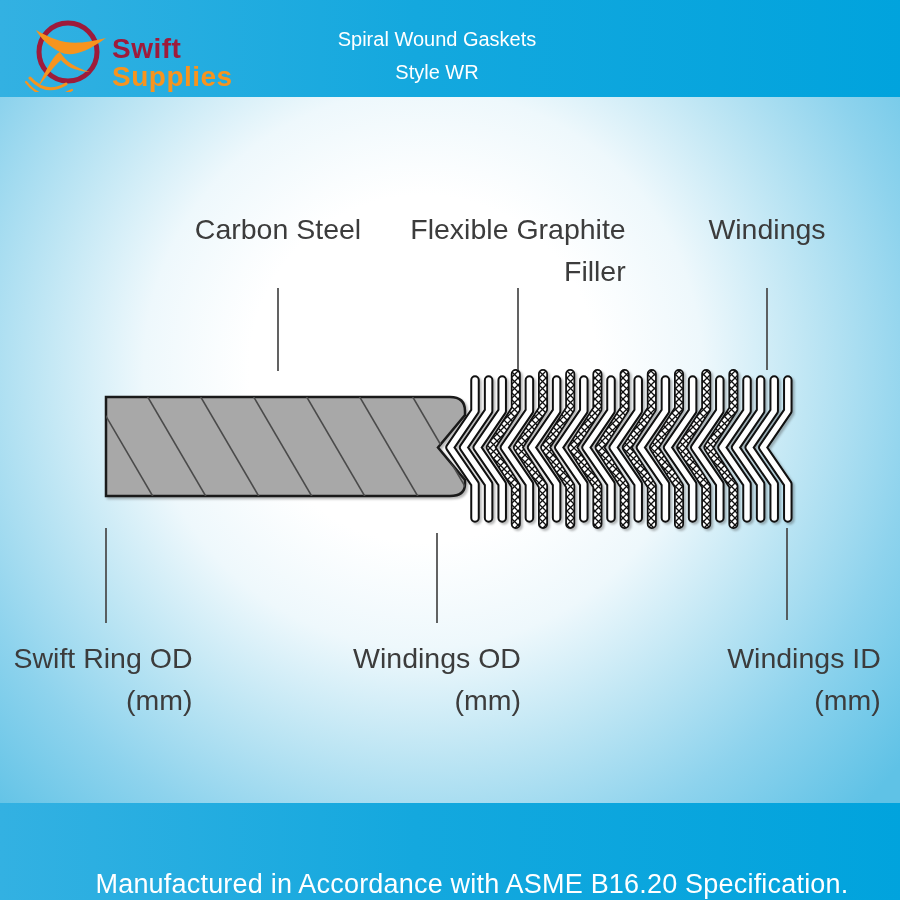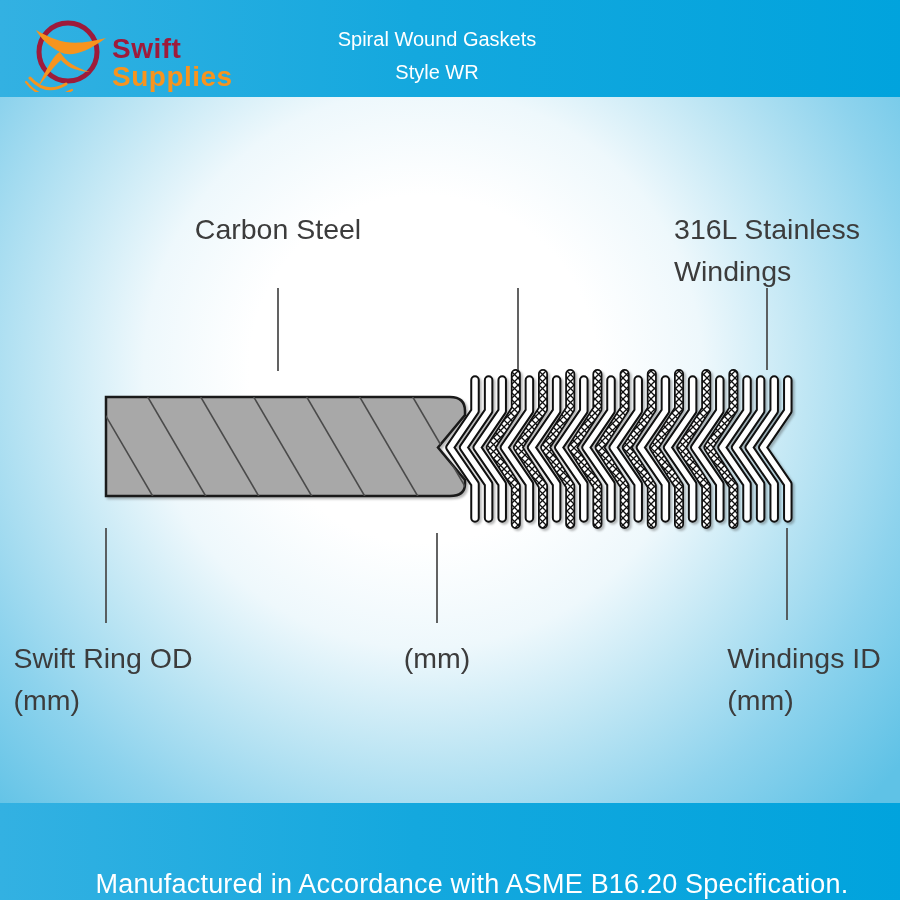--- a/index.html
+++ b/index.html
@@ -21,21 +21,21 @@
     margin-top:19px;color:#ffffff;font-size:27px;letter-spacing:0.2px;white-space:nowrap;
   }
   .logo{position:absolute;left:20px;top:8px;width:240px;height:84px;}
   .title{
     position:absolute;left:437px;top:23px;transform:translateX(-50%);
     color:#ffffff;font-size:20px;line-height:33px;text-align:center;white-space:nowrap;
   }
   .diagram-svg{position:absolute;left:0;top:0;width:900px;height:900px;}
   .lbl{
     position:absolute;transform:translateX(-50%);
-    color:#3c3c3c;font-size:28.5px;line-height:42px;text-align:left;white-space:nowrap;
+    color:#3c3c3c;font-size:28.5px;line-height:42px;text-align:right;white-space:nowrap;
   }
   .lbl-top{top:208px;}
   .lbl-bottom{top:637px;}
   #ring-group{filter:drop-shadow(2px 2px 1px rgba(50,50,50,0.35));}
   #windings-group{filter:drop-shadow(2px 2px 1px rgba(50,50,50,0.35));}
 </style>
 </head>
 <body>
 
 <div class="page">
@@ -141,30 +141,34 @@
       <line x1="767" y1="288" x2="767" y2="370"></line>
       <line x1="106" y1="528" x2="106" y2="623"></line>
       <line x1="437" y1="533" x2="437" y2="623"></line>
       <line x1="787" y1="528" x2="787" y2="620"></line>
     </g>
   </svg>
 
   <div class="lbl lbl-top" style="left:278px">
     <div>Carbon Steel</div>
   </div>
+  <div class="lbl lbl-top" style="left:518px">
+    <div>Flexible Graphite</div>
+    <div>Filler</div>
+  </div>
   <div class="lbl lbl-top" style="left:767px">
-    <div>316L Stainless</div>
     <div>Windings</div>
   </div>
 
   <div class="lbl lbl-bottom" style="left:103px">
     <div>Swift Ring OD</div>
     <div>(mm)</div>
   </div>
   <div class="lbl lbl-bottom" style="left:437px">
+    <div>Windings OD</div>
     <div>(mm)</div>
   </div>
   <div class="lbl lbl-bottom" style="left:804px">
     <div>Windings ID</div>
     <div>(mm)</div>
   </div>
 
   <div class="bar footer">
     <div class="footer-text">Manufactured in Accordance with ASME B16.20 Specification.</div>
   </div>

